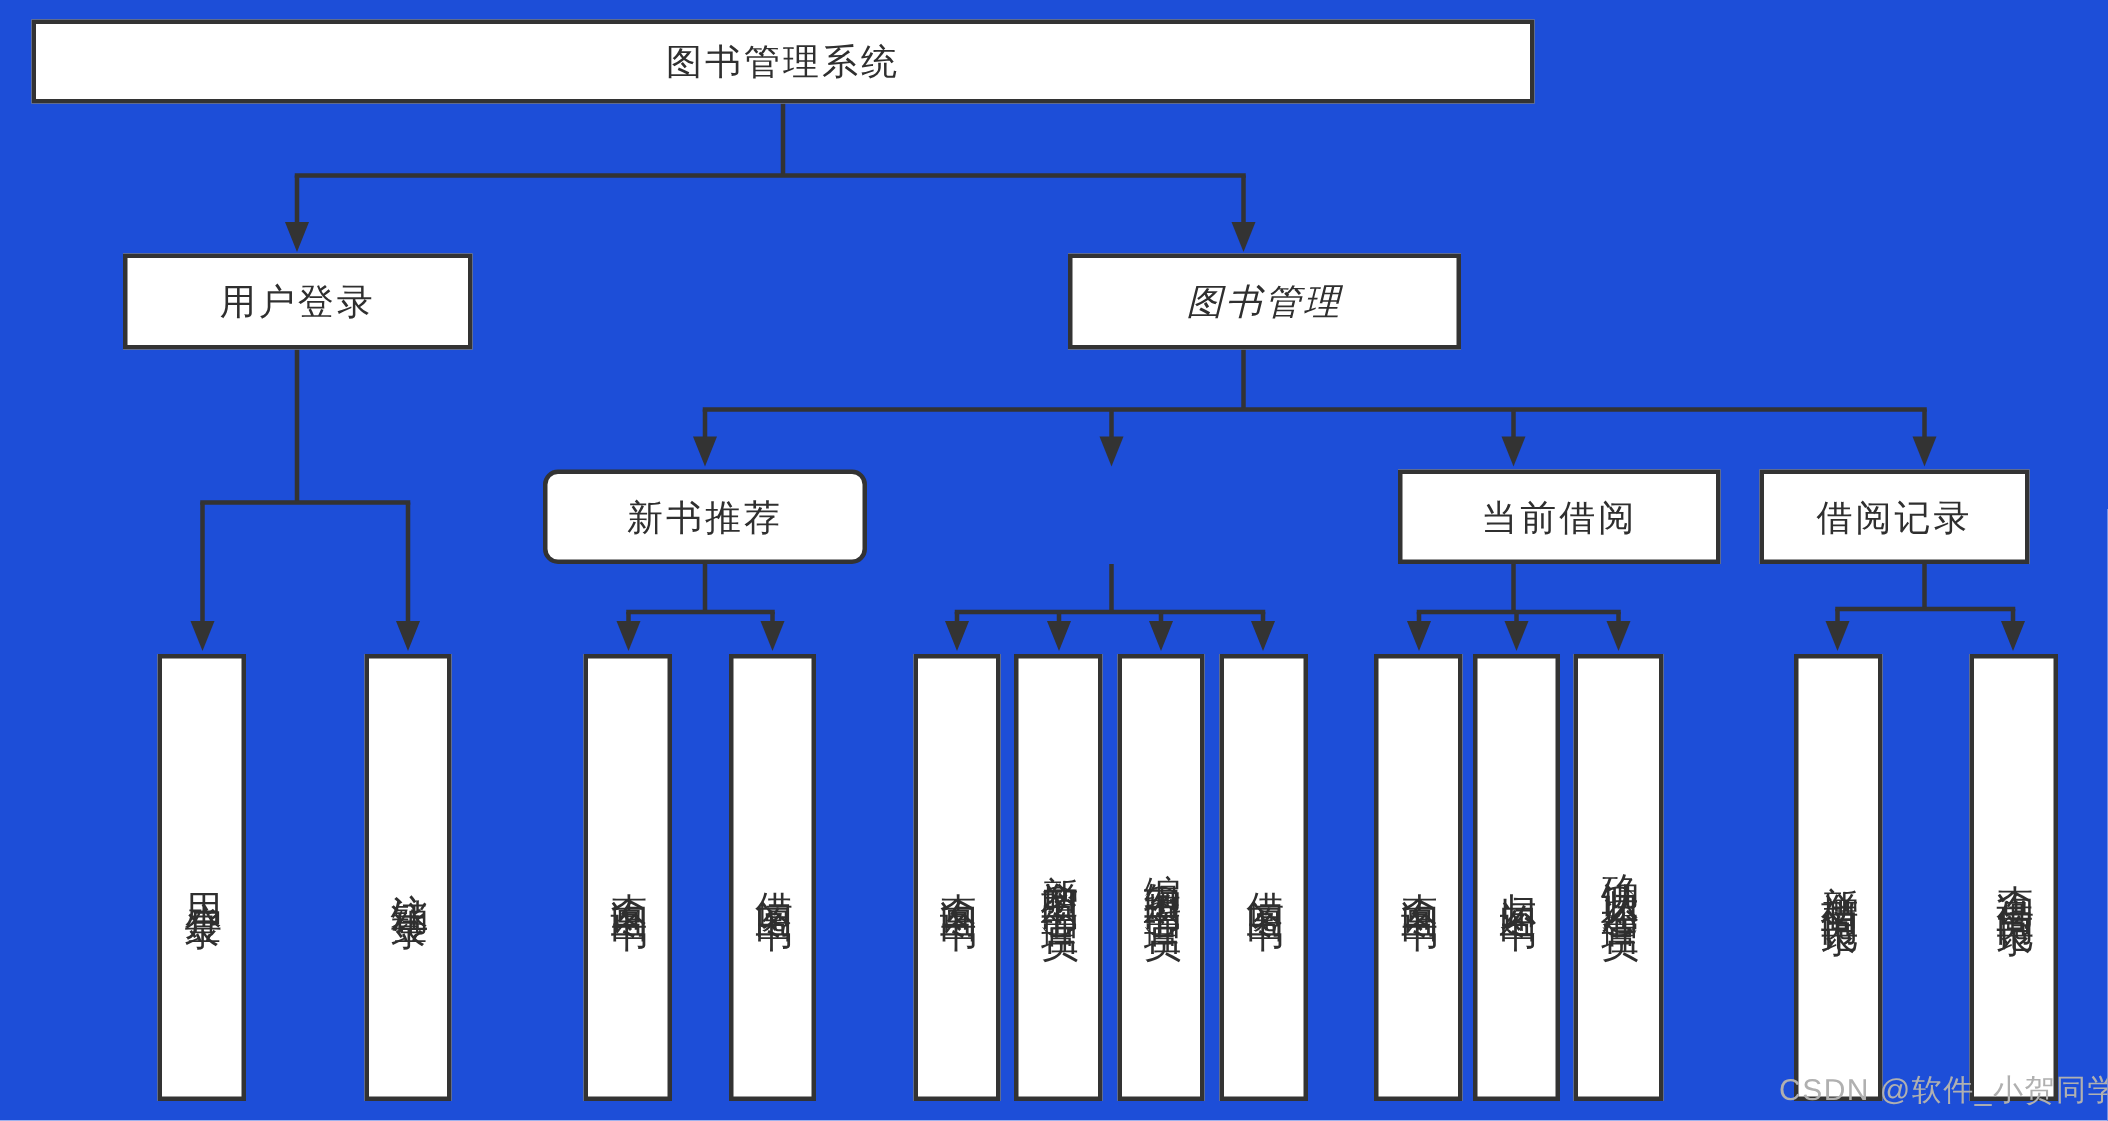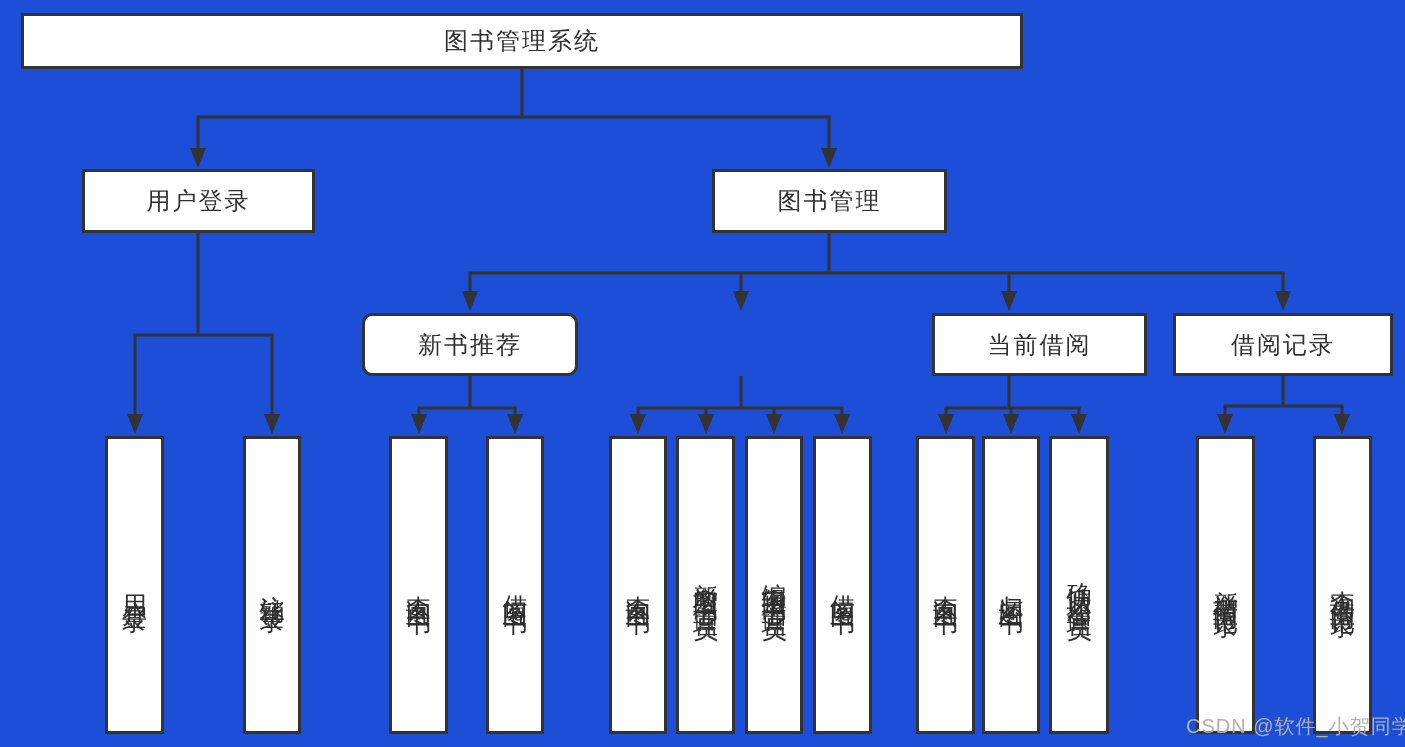--- a/index.html
+++ b/index.html
@@ -137,31 +137,31 @@
     </g>
   </svg>
 
   <div class="node h" style="left:21px; top:13px; width:1002px; height:56px;">
     <span>图书管理系统</span>
   </div>
 
   <div class="node h" style="left:82px; top:169px; width:233px; height:64px;">
     <span>用户登录</span>
   </div>
-  <div class="node h" style="left:712px; top:169px; width:235px; height:64px;">
+  <div class="node h" style="left:712px; top:169px; width:262px; height:64px;font-style:italic;">
     <span>图书管理</span>
   </div>
 
   <div class="node h" style="left:362px; top:313px; width:216px; height:63px;border-radius:10px;">
     <span>新书推荐</span>
   </div>
   <div class="node h" style="left:932px; top:313px; width:215px; height:63px;">
     <span>当前借阅</span>
   </div>
-  <div class="node h" style="left:1173px; top:313px; width:220px; height:63px;">
+  <div class="node h" style="left:1173px; top:313px; width:180px; height:63px;">
     <span>借阅记录</span>
   </div>
 
   <div class="node v" style="left:105px; top:436px; width:59px; height:298px;">
     <span>用户登录</span>
   </div>
   <div class="node v" style="left:243px; top:436px; width:58px; height:298px;">
     <span>注销登录</span>
   </div>
 

